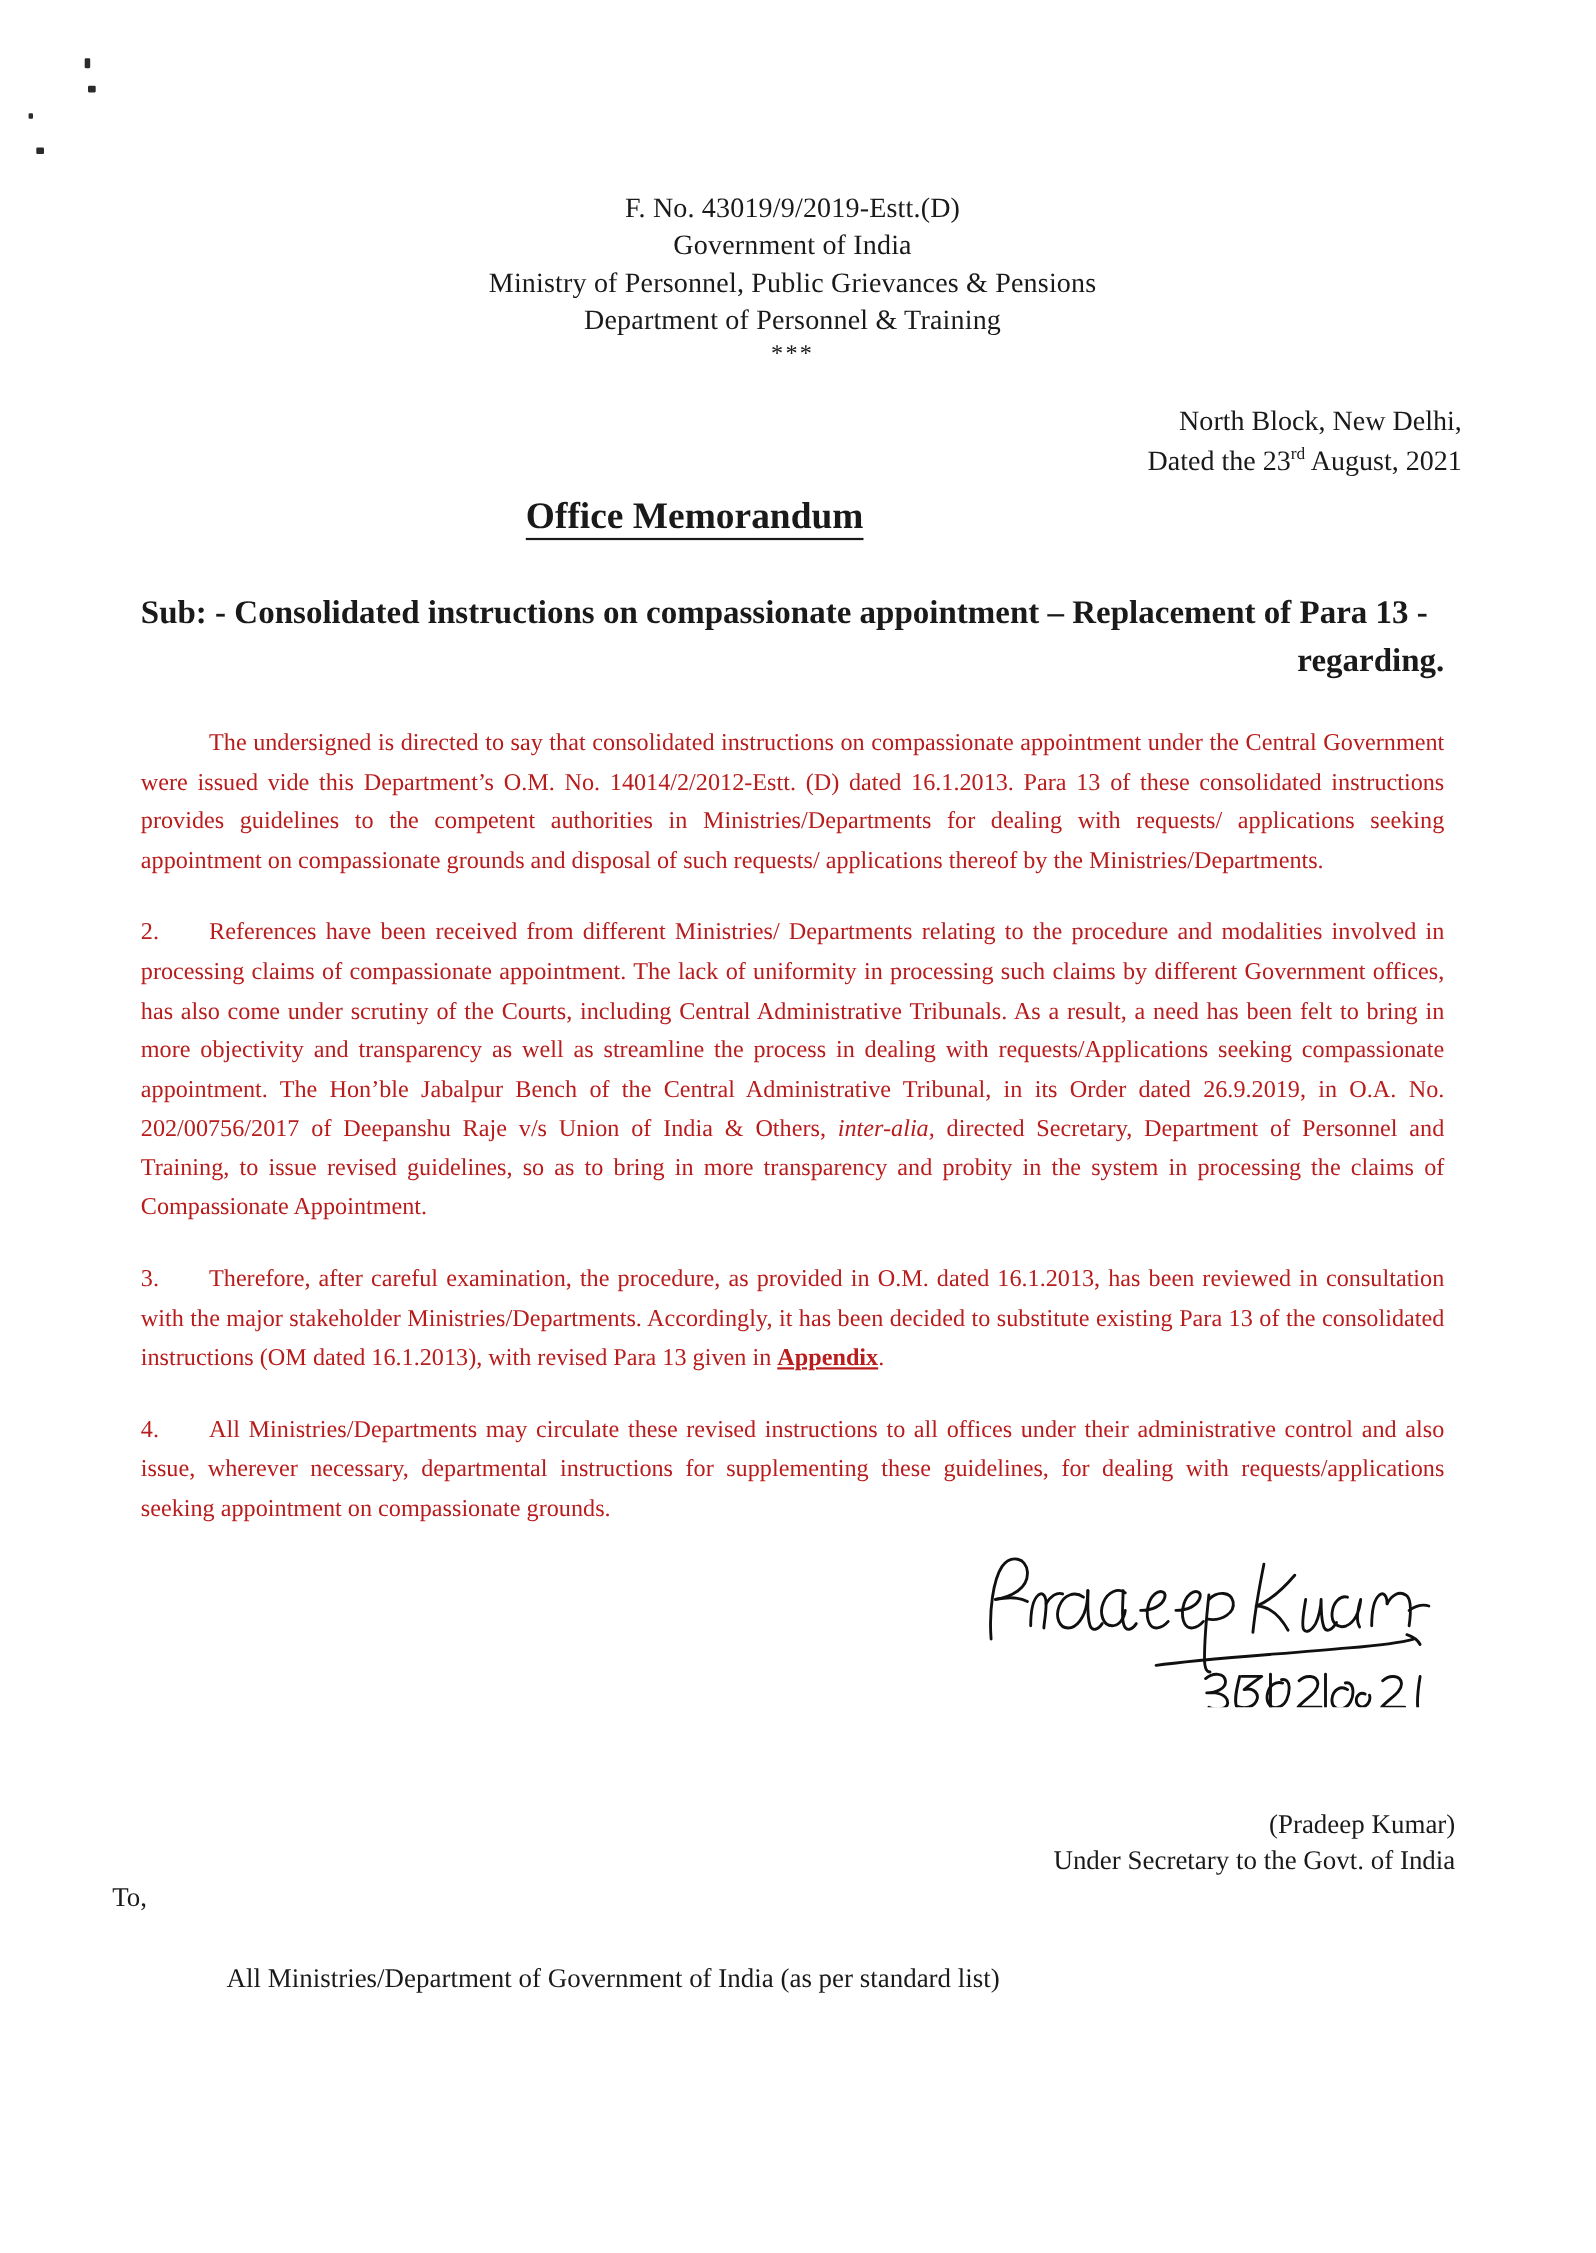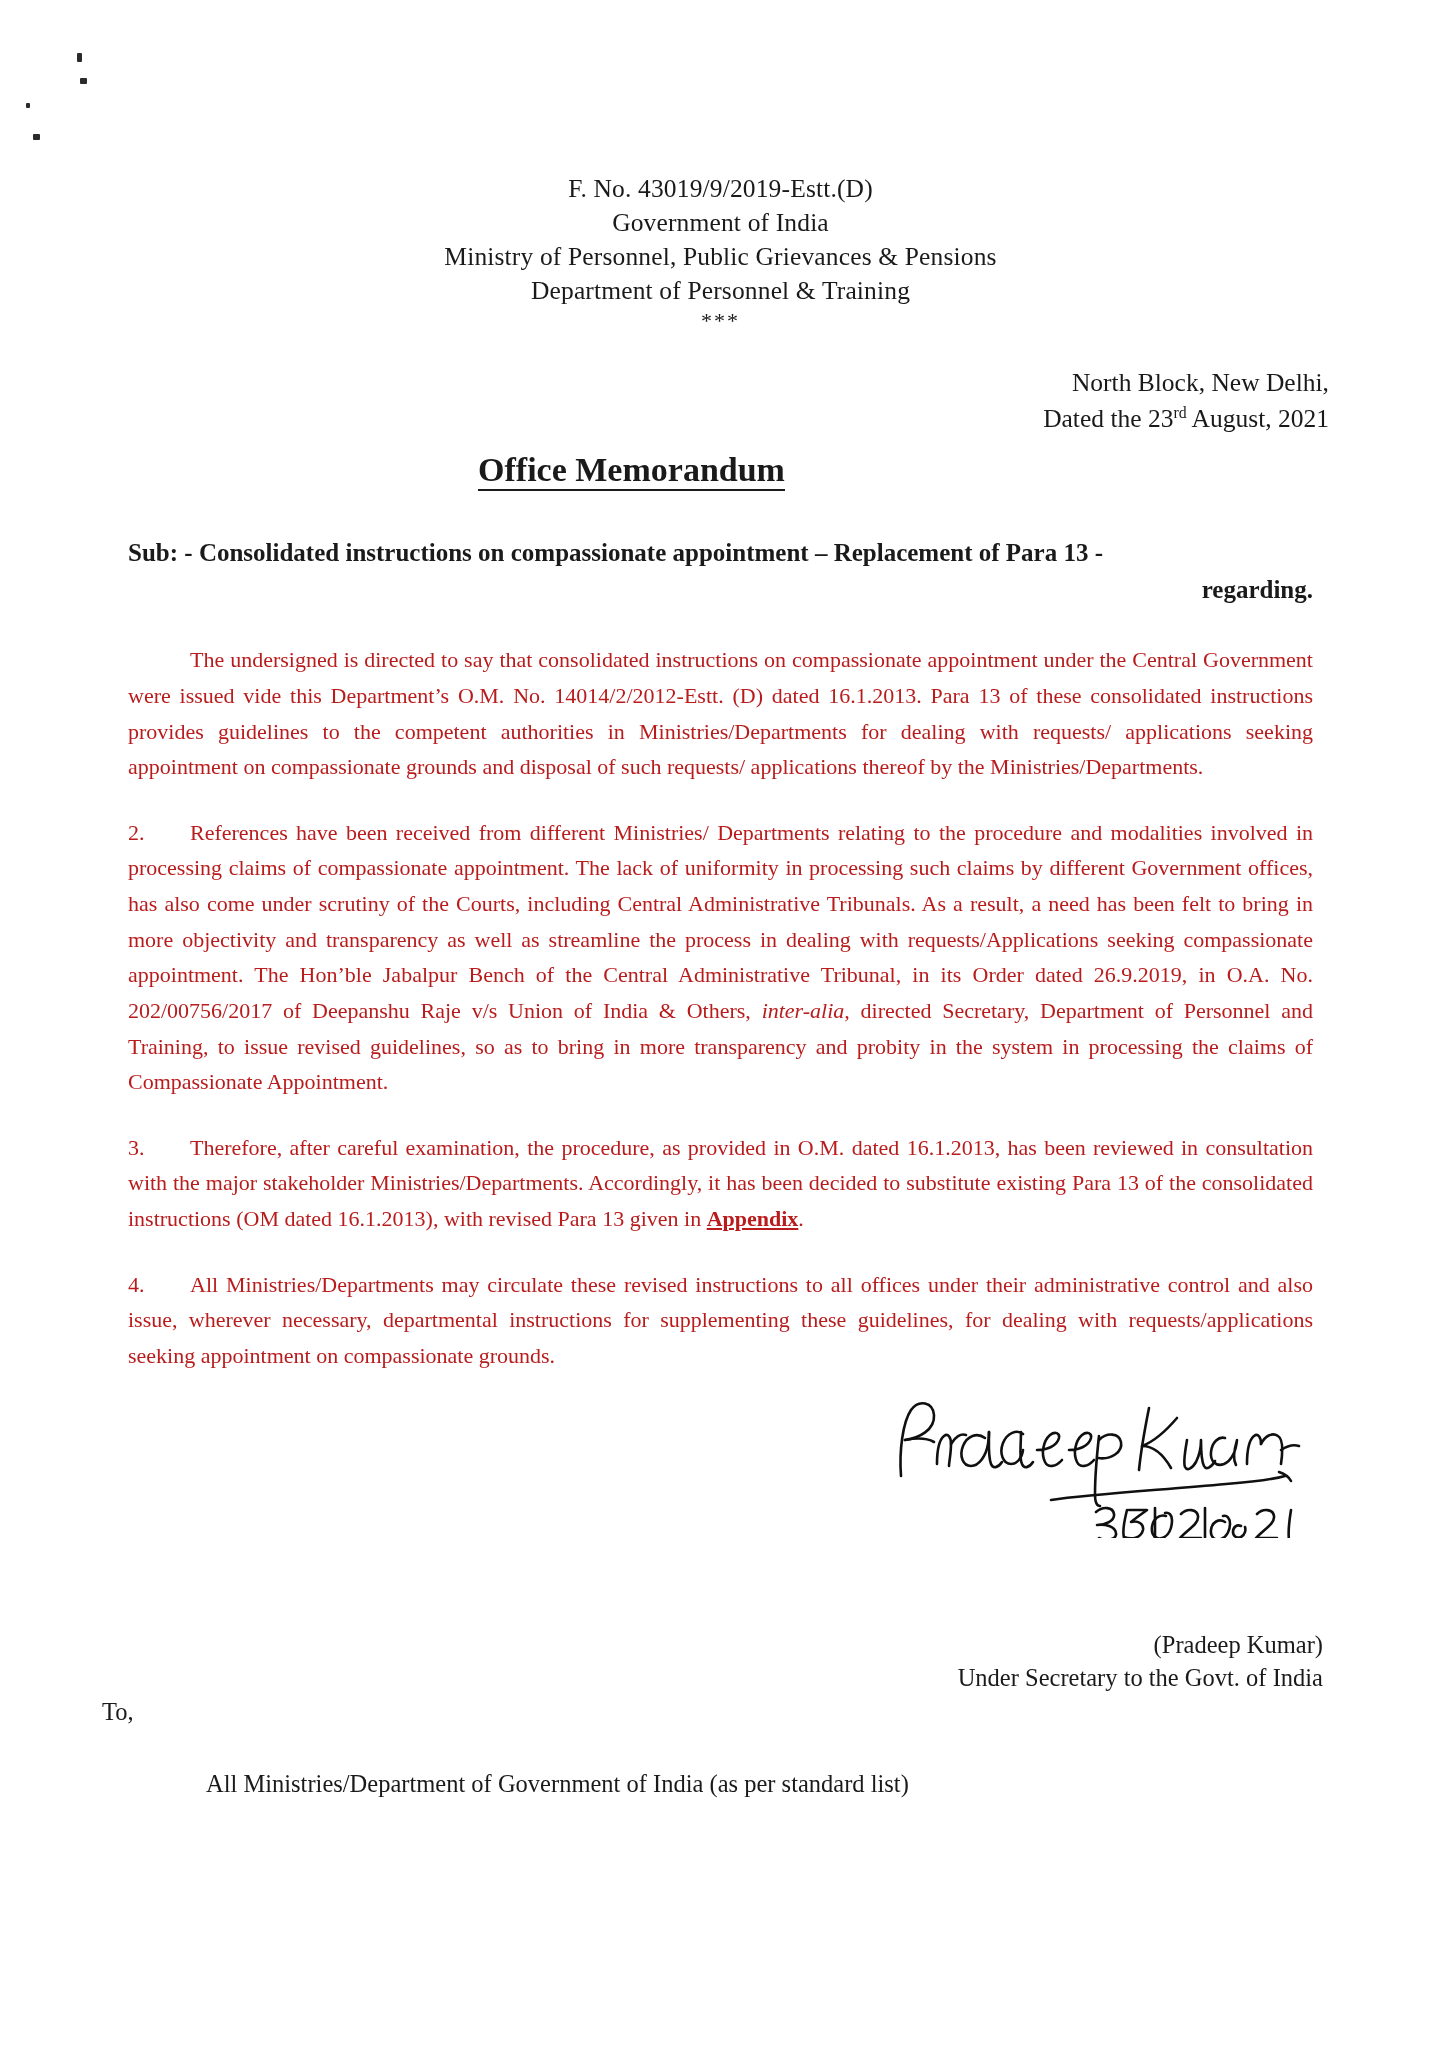--- a/index.html
+++ b/index.html
@@ -71,21 +71,21 @@
     margin-top: 14px;
     padding-right: 178px;
   }
   .om-title span {
     border-bottom: 2px solid #1a1a1a;
     padding-bottom: 1px;
   }
   .subject {
     margin-top: 46px;
     padding: 0 128px 0 128px;
-    font-size: 25px;
+    font-size: 30px;
     font-weight: bold;
     line-height: 1.46;
     text-align: justify;
     text-justify: inter-word;
   }
   .subject .sub-label { white-space: nowrap; }
   .subject .sub-second {
     display: block;
     padding-left: 54px;
     text-align: right;

